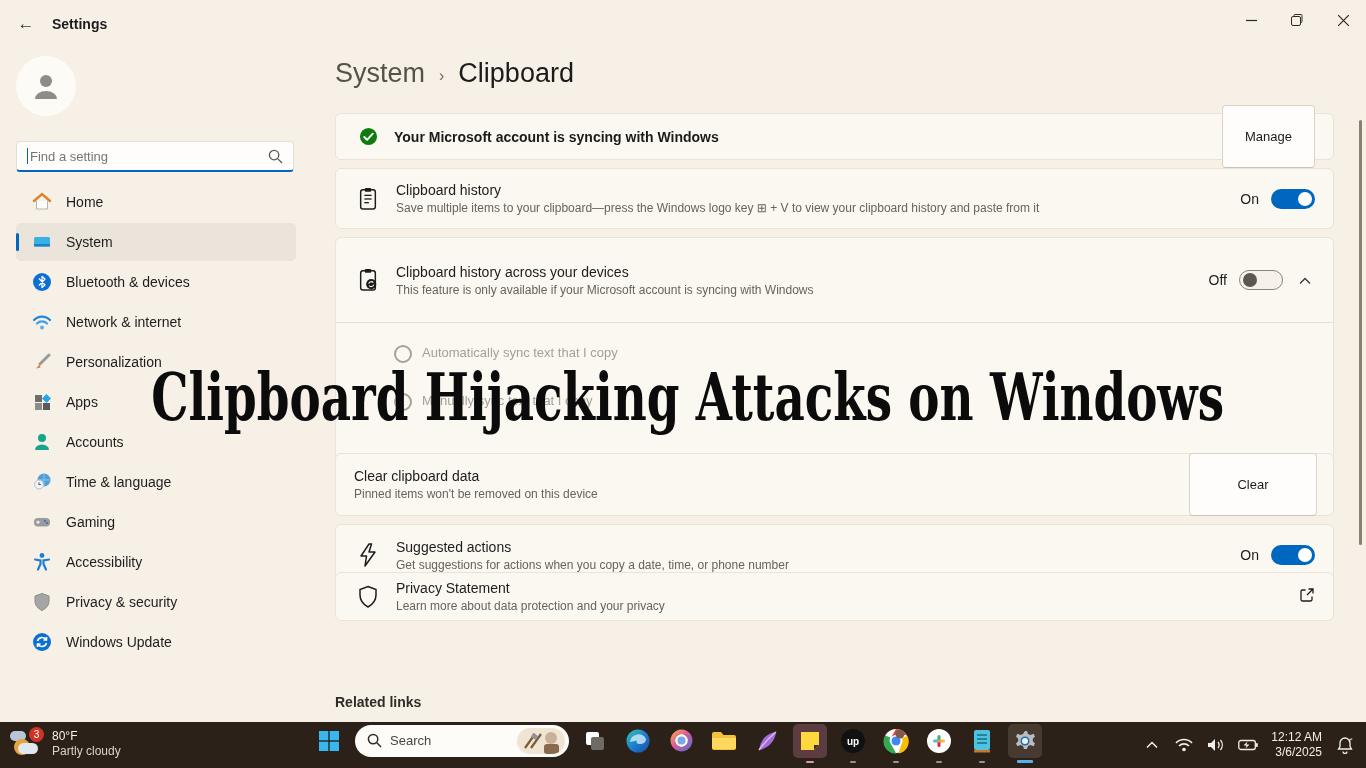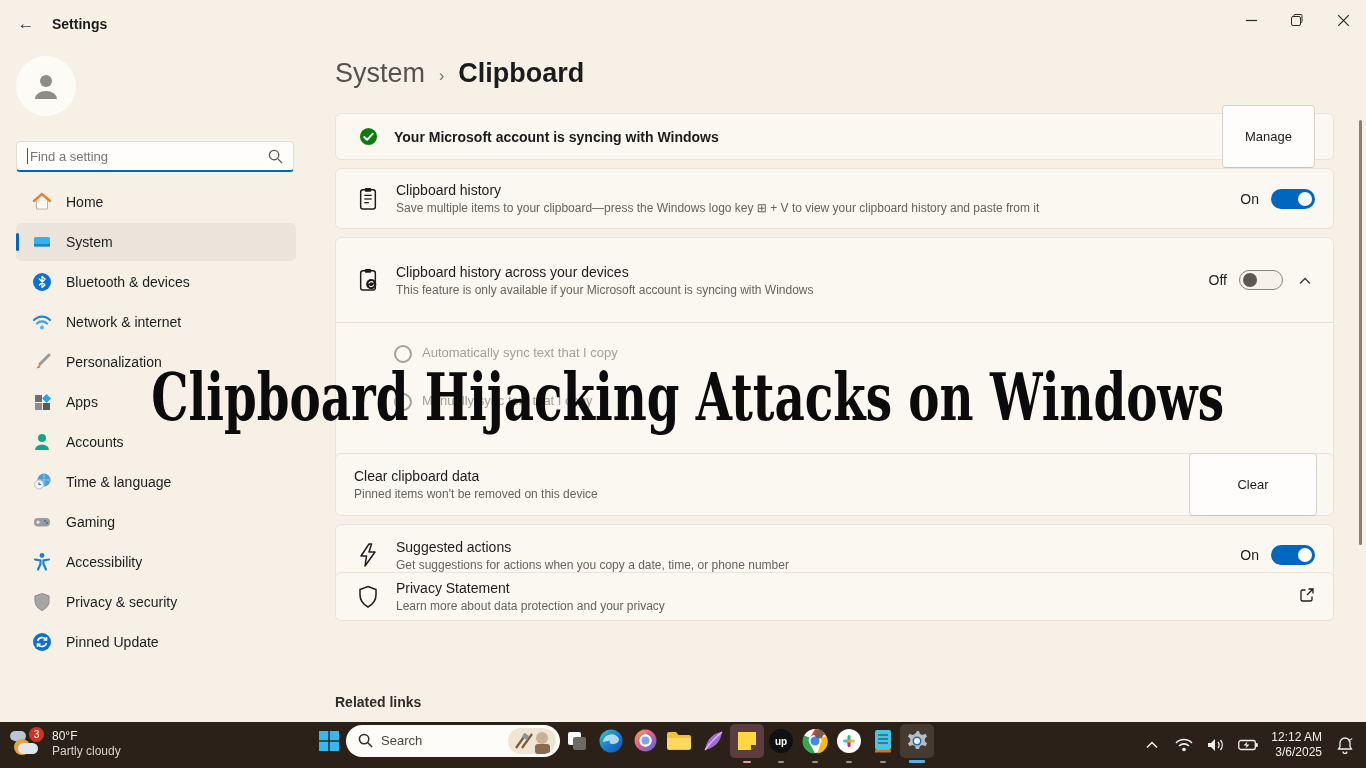--- a/index.html
+++ b/index.html
@@ -23,21 +23,21 @@
   .nav { position:absolute; top:135px; left:0; width:280px; }
   .nav-item { position:relative; height:38px; margin-bottom:2px; display:flex; align-items:center; gap:14px; padding-left:16px; border-radius:5px; font-size:14px; color:#1d1d1d; cursor:pointer; }
   .nav-item.selected { background:#eae4da; }
   .nav-item.selected::before { content:""; position:absolute; left:0; top:10px; width:3px; height:18px; border-radius:2px; background:#0067c0; }
   .nav-ico { width:20px; height:20px; flex:0 0 20px; display:flex; align-items:center; justify-content:center; }
 
   
   .breadcrumb { position:absolute; left:335px; top:58px; font-size:27px; display:flex; align-items:center; gap:14px; }
   .bc-parent { color:#55514b; cursor:pointer; }
   .bc-sep { font-size:16px; color:#6e6a63; padding-top:4px; }
-  .bc-current { color:#1b1b1b; font-weight:bold; }
+  .bc-current { color:#1b1b1b; font-weight:normal; }
 
   .card { position:absolute; left:335px; width:999px; background:#fbf8f1; border:1px solid #eae3d8; border-radius:6px; display:flex; align-items:center; }
   .card .ric { margin-left:20px; width:24px; display:flex; justify-content:center; }
   .rtext { margin-left:16px; display:flex; flex-direction:column; justify-content:center; }
   .rtitle { font-size:14px; color:#1c1c1c; }
   .rdesc { font-size:12px; color:#67635c; margin-top:3px; }
   .rright { margin-left:auto; margin-right:18px; display:flex; align-items:center; gap:12px; }
   .state-label { font-size:14px; color:#1c1c1c; }
   .btn { background:#fefdfb; border:1px solid #d9d3c8; border-bottom-color:#c8c2b7; border-radius:4px; font-size:13px; color:#1b1b1b; padding:23px 22px; cursor:pointer; font-family:"Liberation Sans", sans-serif; }
 
@@ -70,21 +70,21 @@
   .taskbar { position:absolute; left:0; bottom:0; width:1366px; height:46px; background:#2b2119; display:flex; align-items:center; }
   .weather { position:absolute; left:10px; top:5px; display:flex; align-items:center; gap:8px; cursor:pointer; }
   .weather-ico { position:relative; width:34px; height:32px; }
   .w-moon { position:absolute; left:4px; top:12px; width:16px; height:16px; border-radius:50%; background:#e8a33d; }
   .w-cloud1 { position:absolute; left:0px; top:4px; width:16px; height:10px; border-radius:6px; background:#b9c6d6; }
   .w-cloud2 { position:absolute; left:8px; top:16px; width:20px; height:11px; border-radius:6px; background:#dfe7ef; }
   .w-badge { position:absolute; right:0; top:0; width:15px; height:15px; border-radius:50%; background:#d03326; color:#fff; font-size:10px; display:flex; align-items:center; justify-content:center; }
   .w-temp { color:#f4f2ef; font-size:12px; }
   .w-cond { color:#d8d3cc; font-size:12px; margin-top:1px; }
 
-  .tb-center { position:absolute; left:312px; top:0; height:37px; display:flex; align-items:center; }
+  .tb-center { position:absolute; left:312px; top:0; height:37px; display:flex; align-items:center; gap:9px; }
   .tb-icon { width:34px; height:34px; border-radius:5px; display:flex; align-items:center; justify-content:center; position:relative; cursor:pointer; }
   .run-dash { position:absolute; bottom:-5px; left:50%; transform:translateX(-50%); width:6px; height:2px; border-radius:1px; background:#9a938a; }
   .tb-icon.active-tile { background:#473a30; }
   .dash-pink { background:#e09aa0; width:8px; }
   .dash-blue { background:#59b0e8; width:16px; height:3px; }
   .search-pill { width:214px; height:32px; border-radius:16px; background:#fdfcf9; display:flex; align-items:center; padding:0 4px 0 12px; gap:8px; cursor:text; }
   .search-pill .s-label { font-size:13px; color:#4a463f; flex:1; }
   .s-img { width:48px; height:26px; border-radius:13px; overflow:hidden; }
 
   .tray { position:absolute; right:8px; top:0; height:46px; display:flex; align-items:center; gap:6px; color:#f2efeb; }
@@ -239,21 +239,21 @@
       <span>Privacy &amp; security</span>
     </div>
     <div class="nav-item">
       <span class="nav-ico">
           <svg width="20" height="20" viewBox="0 0 20 20">
             <circle cx="10" cy="10" r="9" fill="#0b6fd4"></circle>
             <path d="M5.5 9 a4.8 4.8 0 0 1 8.5-1.5 M14.5 11 a4.8 4.8 0 0 1 -8.5 1.5" fill="none" stroke="#fff" stroke-width="1.6"></path>
             <path d="M14.5 5 v3 h-3 M5.5 15 v-3 h3" fill="none" stroke="#fff" stroke-width="1.6"></path>
           </svg>
         </span>
-      <span>Pinned Update</span>
+      <span>Windows Update</span>
     </div>
   </div>
 </div>
 
 <div class="breadcrumb">
   <span class="bc-parent">System</span>
   <span class="bc-sep">›</span>
   <span class="bc-current">Clipboard</span>
 </div>
 

